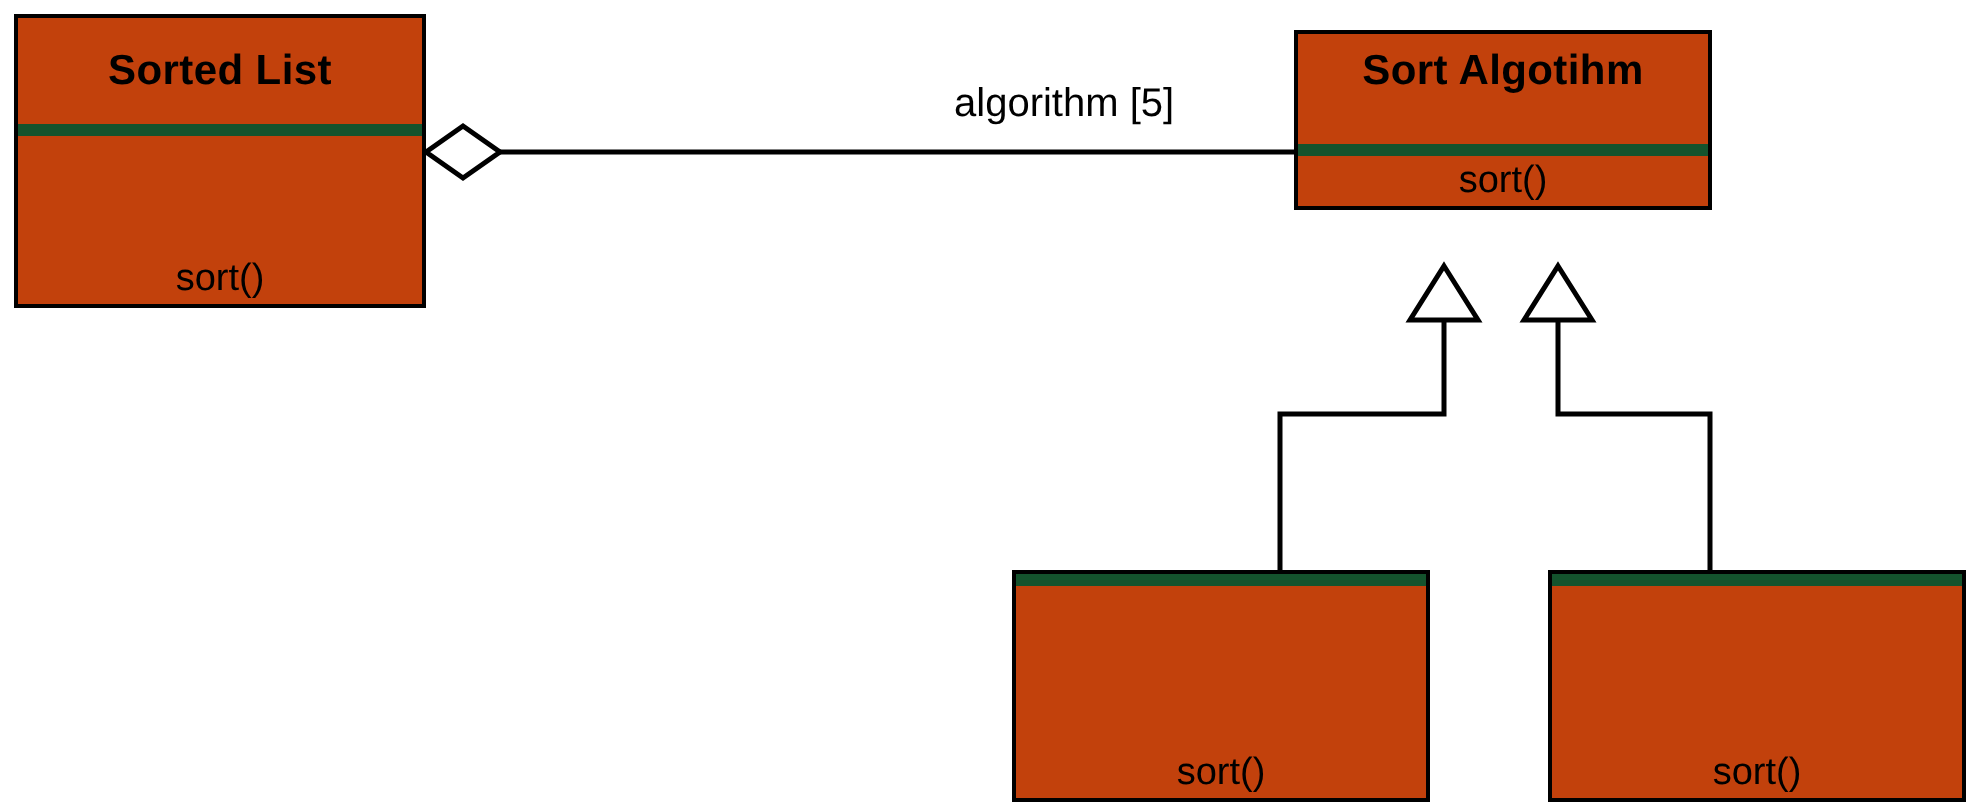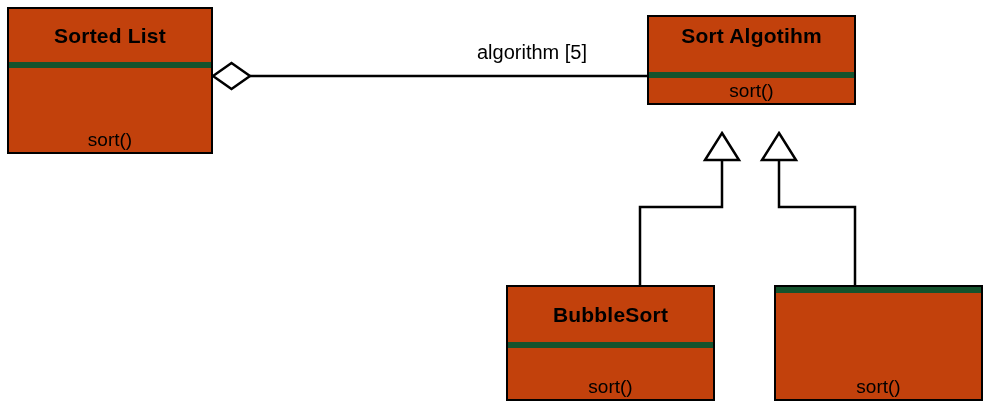--- a/index.html
+++ b/index.html
@@ -130,21 +130,20 @@
   </div>
 
   <div class="uml-class" id="class-sort-algorithm">
     <div class="uml-class-name">Sort Algotihm</div>
     <div class="uml-class-members">
       <div class="uml-member">sort()</div>
     </div>
   </div>
 
   <div class="uml-class" id="class-bubble-sort">
-    <div class="uml-class-name">BubbleSort</div>
     <div class="uml-class-members">
       <div class="uml-member">sort()</div>
     </div>
   </div>
 
   <div class="uml-class" id="class-quick-sort">
     <div class="uml-class-members">
       <div class="uml-member">sort()</div>
     </div>
   </div>

